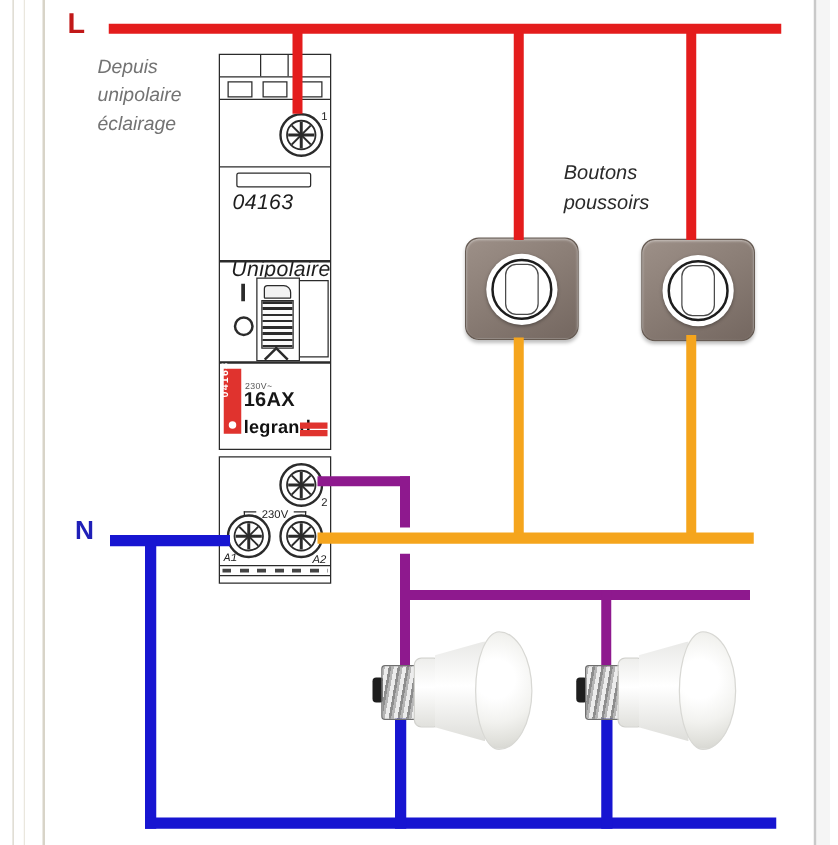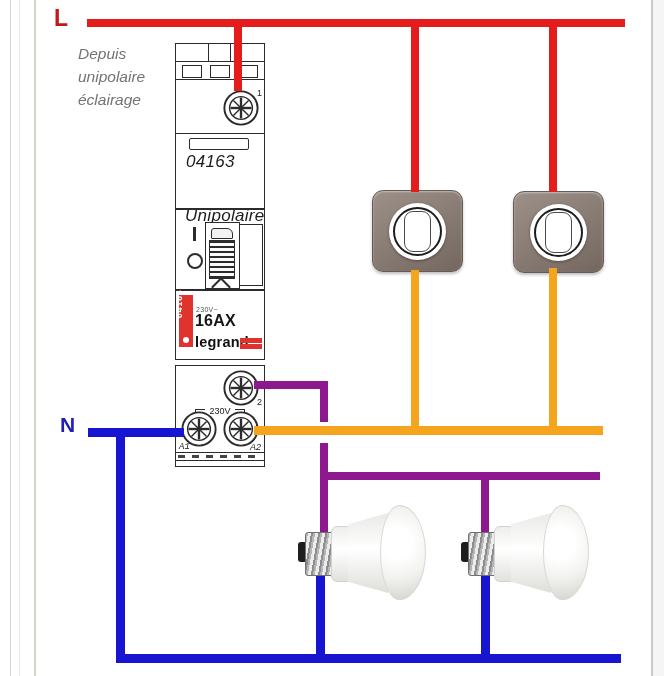--- a/index.html
+++ b/index.html
@@ -217,14 +217,18 @@
     <div class="lamp-dome"></div>
   </div>
 
   <div class="t-phase">L</div>
   <div class="t-neutral">N</div>
   <div class="t-source">
     <span>Depuis</span>
     <span>unipolaire</span>
     <span>éclairage</span>
   </div>
+  <div class="t-pb">
+    <span>Boutons</span>
+    <span>poussoirs</span>
+  </div>
 
 </div>
 
 </body></html>

